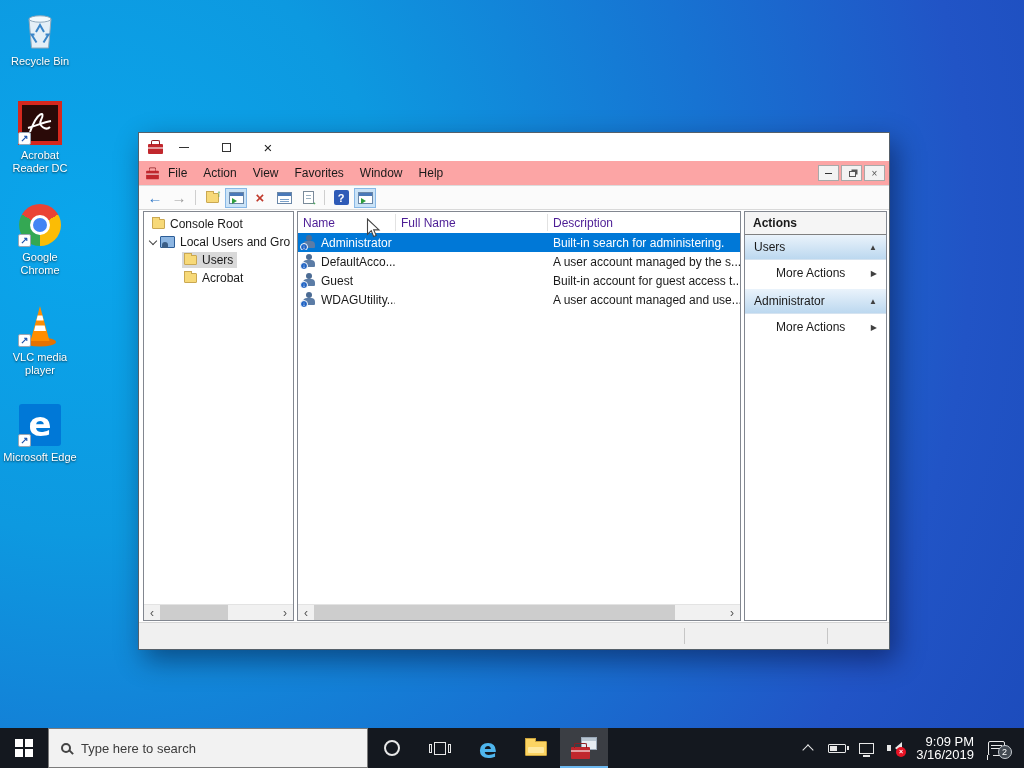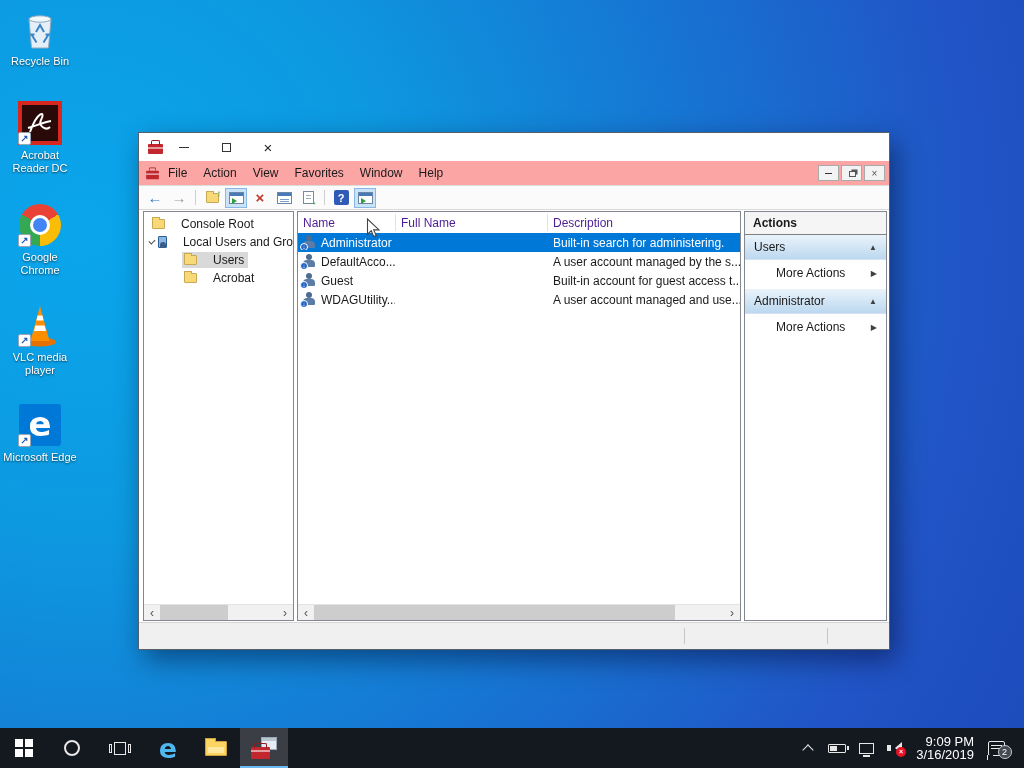--- a/index.html
+++ b/index.html
@@ -65,21 +65,21 @@
   .doc .garr { position:absolute; right:-5px; bottom:-4px; color:#2f9e3f; font-weight:bold; font-size:10px; height:auto; background:none; }
   .helpic { width:15px; height:15px; background:#2f5bb7; border-radius:2px; color:#fff; font-size:11px; font-weight:bold;
     display:flex; align-items:center; justify-content:center; }
 
   .content { position:absolute; top:77px; left:0; width:750px; height:414px; background:#fff; }
   .panel { position:absolute; top:1px; height:410px; background:#fff; border:1px solid #828790; }
 
   
   .tree-panel { left:4px; width:151px; padding-top:3px; }
   .tr-row { height:18px; display:flex; align-items:center; font-size:12px; color:#1a1a1a; white-space:nowrap; overflow:hidden; }
-  .tr-row .lbl { margin-left:16px; }
+  .tr-row .lbl { margin-left:5px; }
   .chev { width:6px; height:6px; border-right:1.5px solid #444; border-bottom:1.5px solid #444; transform:rotate(45deg); margin:-3px 4px 0 6px; }
   .pcic { width:15px; height:12px; background:#8db6e2; border:1px solid #2c5d97; border-radius:1px; position:relative; }
   .pcic::after { content:""; position:absolute; left:1px; bottom:-1px; width:6px; height:6px; border-radius:50% 50% 0 0; background:#3b5e86; }
   .selwrap { display:flex; align-items:center; background:#d9d9d9; padding:1px 4px 1px 2px; }
 
   
   .list-panel { left:158px; width:444px; }
   .lv-head { height:21px; display:flex; font-size:12px; color:#4c1d95; align-items:center; position:relative; }
   .lv-head .hdiv { position:absolute; top:2px; bottom:2px; width:1px; background:#e2e2e2; }
   .c-name { width:97px; padding-left:5px; }
@@ -445,20 +445,24 @@
 
 <div class="taskbar">
   <div class="tbtn">
     <span class="winlogo">
         <i></i>
         <i></i>
         <i></i>
         <i></i>
       </span>
   </div>
+  <div class="searchbox">
+    <span class="mag"></span>
+    <span class="ph">Type here to search</span>
+  </div>
   <div class="tbtn">
       <span class="cortana"></span>
     </div>
   <div class="tbtn">
     <span class="tview">
         <i class="s"></i>
         <i class="m"></i>
         <i class="s"></i>
       </span>
   </div>

